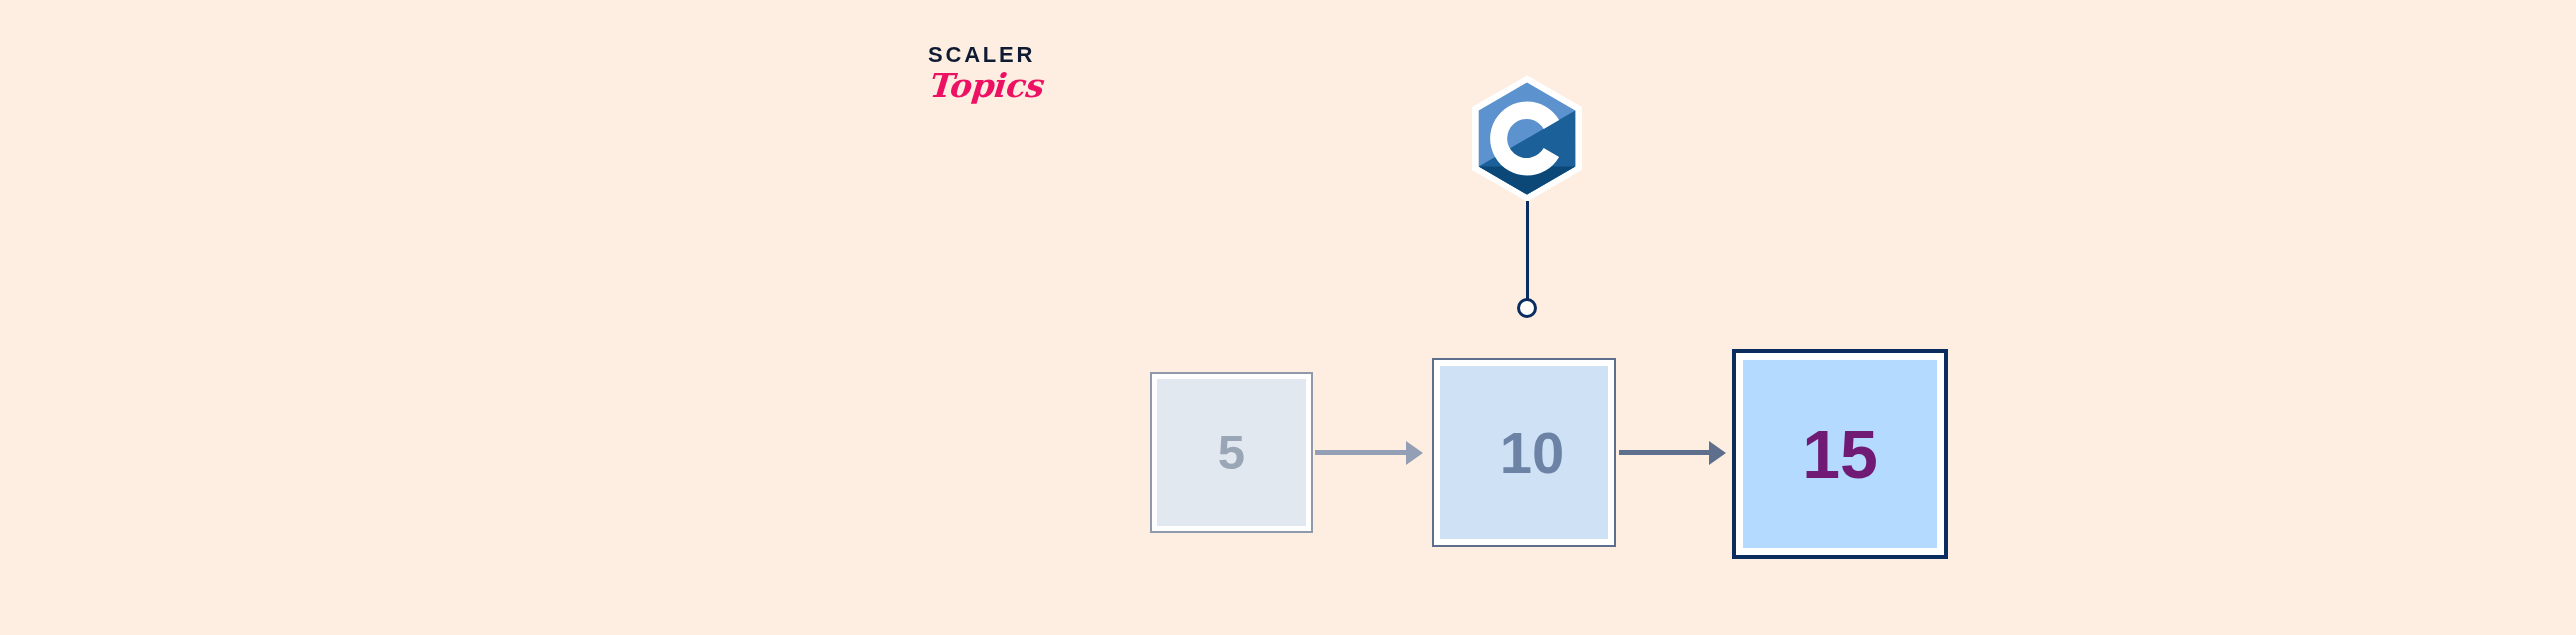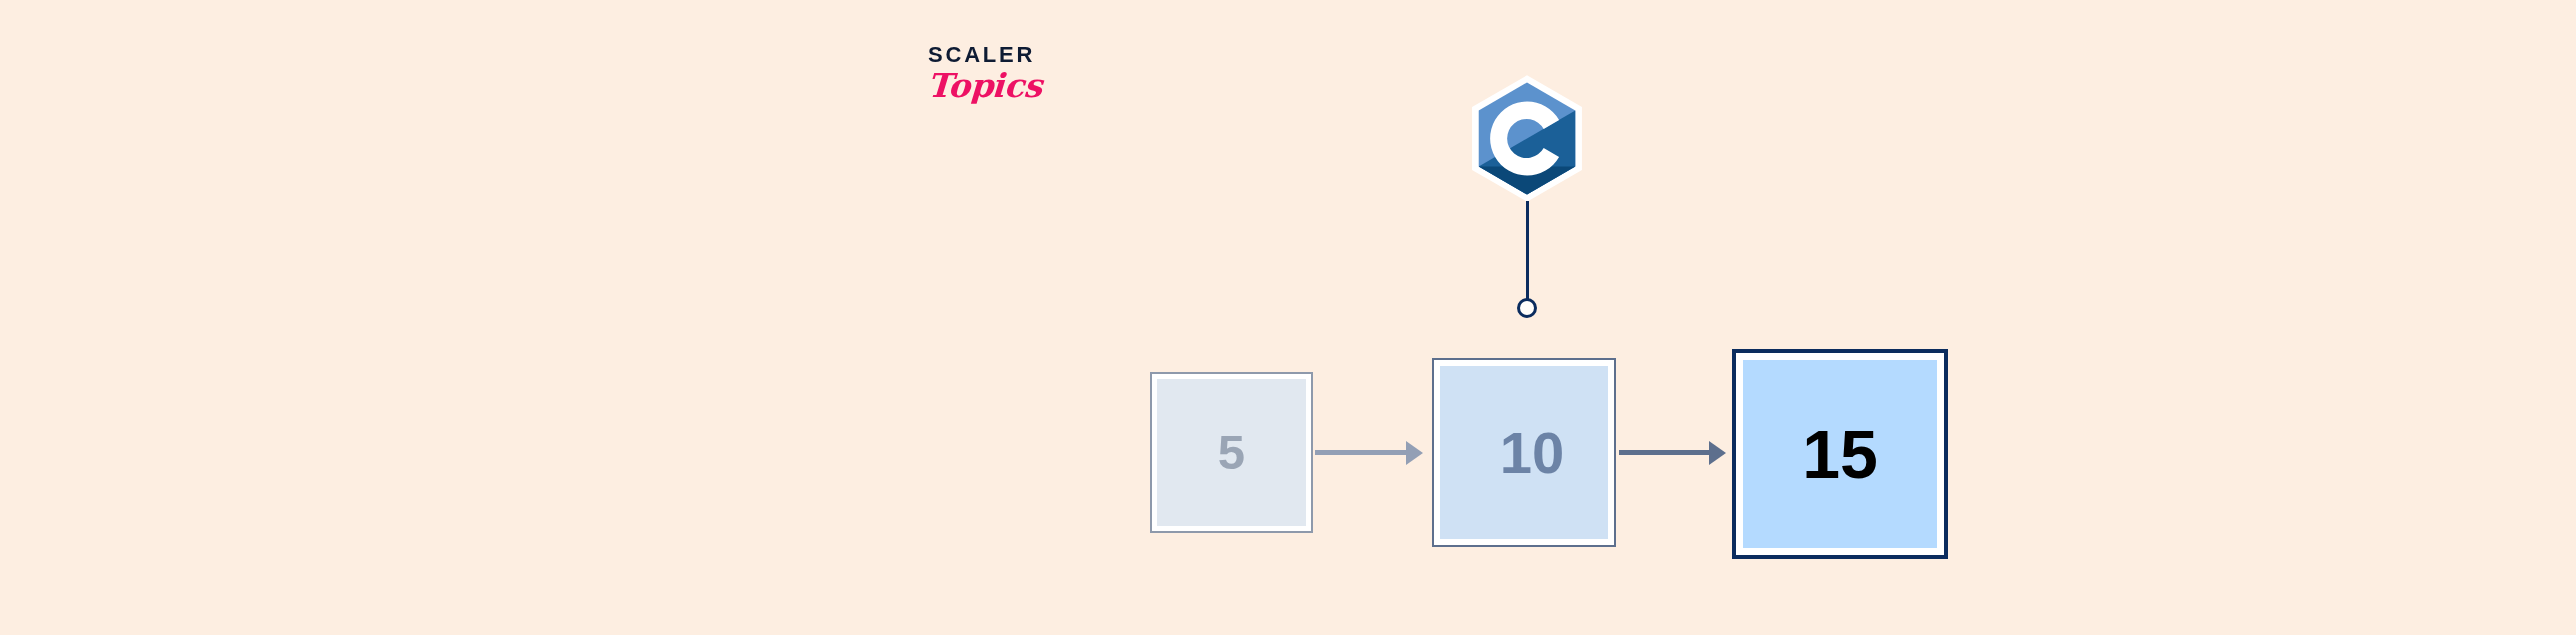--- a/index.html
+++ b/index.html
@@ -140,21 +140,21 @@
   .node-3 {
     left: 1732px;
     top: 349px;
     width: 216px;
     height: 210px;
     border: 4.1px solid #0b2c5e;
     padding: 6.7px;
   }
   .node-3 .node-value {
     background: #b4daff;
-    color: #000000;
+    color: #701a75;
     font-size: 68px;
   }
 
   
   .arrow {
     position: absolute;
     height: 23px;
     display: flex;
     align-items: center;
   }

